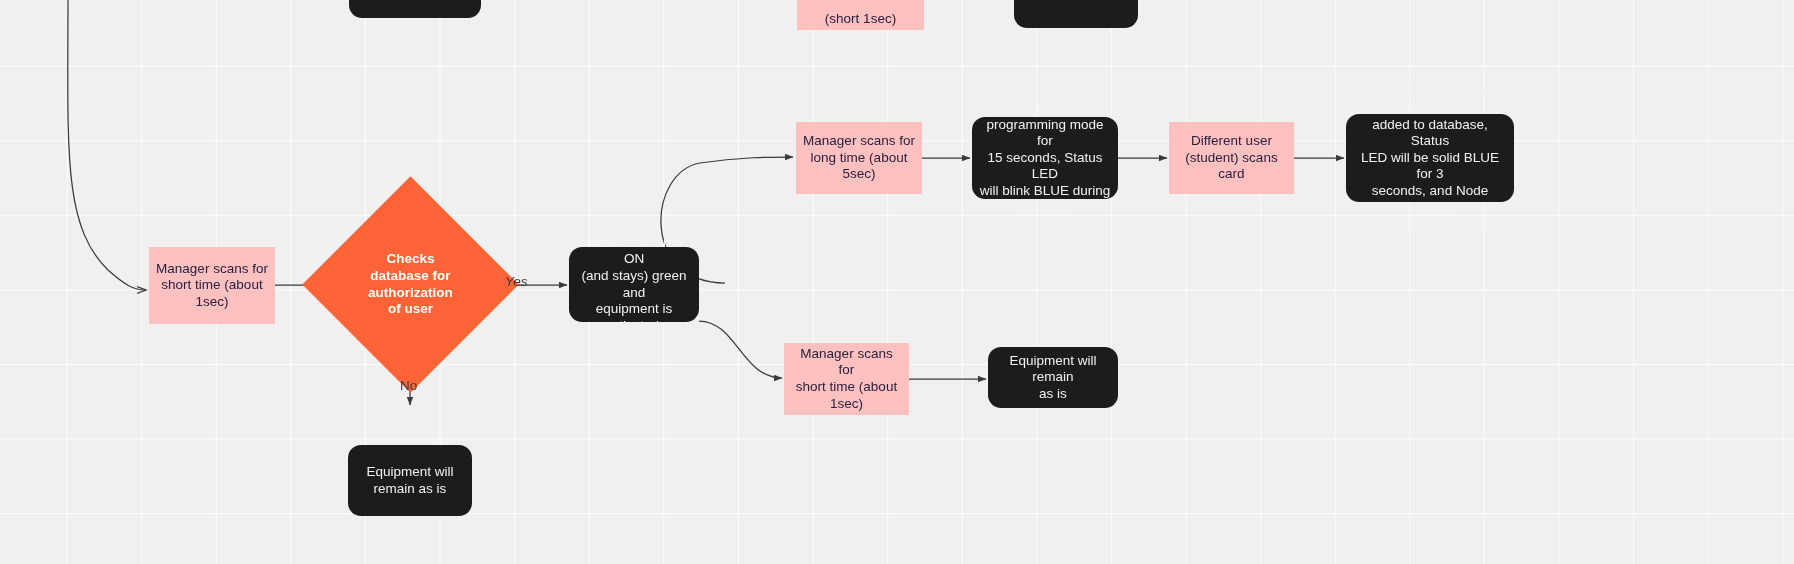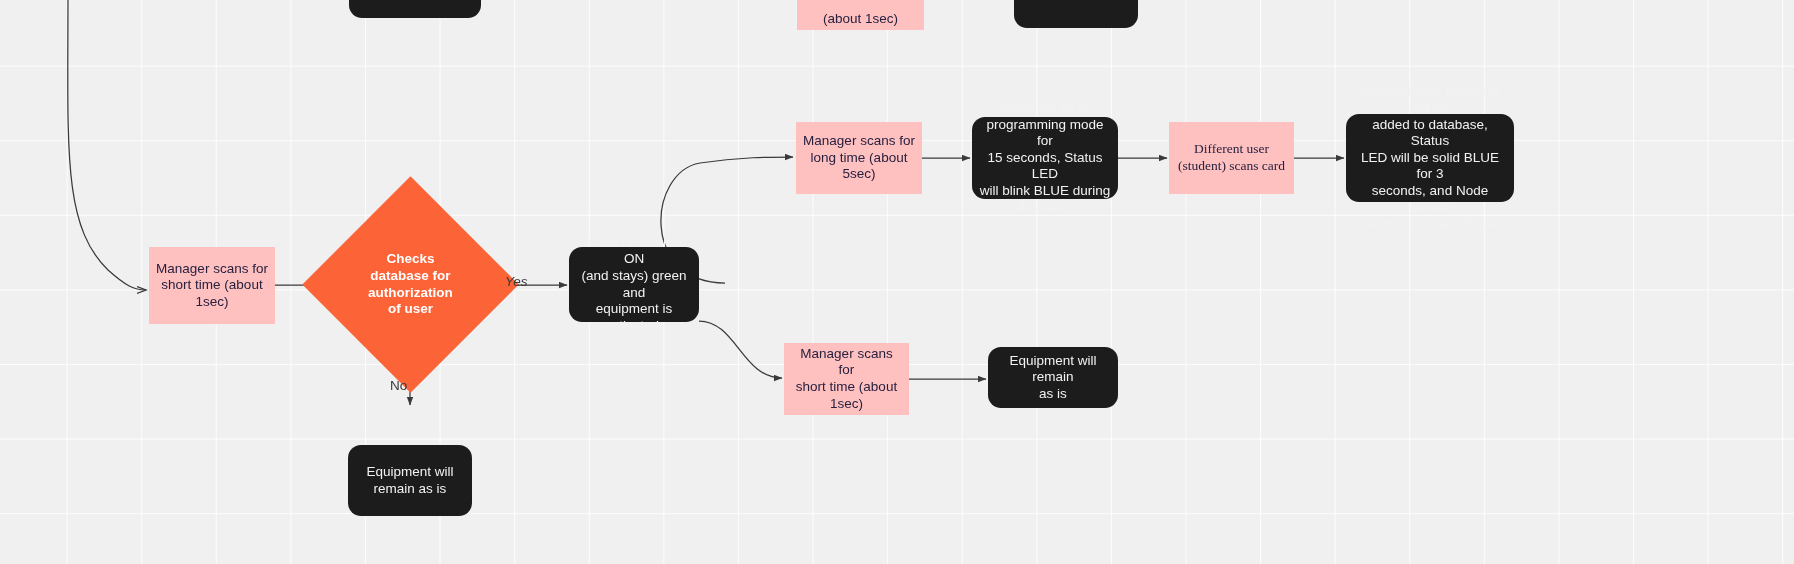--- a/index.html
+++ b/index.html
@@ -111,21 +111,21 @@
     <path d="M 1294,158 L 1344,158" fill="none" stroke="#3a3a3a" stroke-width="1.25" marker-end="url(#arrow)"></path>
 
     <path d="M 909,379 L 986,379" fill="none" stroke="#3a3a3a" stroke-width="1.25" marker-end="url(#arrow)"></path>
   </svg>
 
   <div class="node node-dark" style="left:349px; top:-34px; width:132px; height:52px;">
     
   </div>
 
   <div class="node node-pink" style="left:797px; top:-42px; width:127px; height:72px;">
-    <span class="node-text" style="align-self:flex-end;">(about 1sec)</span>
+    <span class="node-text" style="align-self:flex-end;">(short 1sec)</span>
   </div>
 
   <div class="node node-dark" style="left:1014px; top:-36px; width:124px; height:64px;">
     
   </div>
 
   <div class="node node-pink" style="left:149px; top:247px; width:126px; height:77px;">
     <span class="node-text">Manager scans for
 short time (about
 1sec)</span>
@@ -153,21 +153,21 @@
   </div>
 
   <div class="node node-dark" style="left:972px; top:117px; width:146px; height:82px;text-align:center;">
     <span class="node-text">Node will be in
 programming mode for
 15 seconds, Status LED
 will blink BLUE during
 this time.</span>
   </div>
 
-  <div class="node node-pink" style="left:1169px; top:122px; width:125px; height:72px;font-family:Liberation Serif, serif;">
+  <div class="node node-pink" style="left:1169px; top:122px; width:125px; height:72px;">
     <span class="node-text">Different user
 (student) scans card</span>
   </div>
 
   <div class="node node-dark" style="left:1346px; top:114px; width:168px; height:88px;">
     <span class="node-text">Different user (student) will be
 added to database, Status
 LED will be solid BLUE for 3
 seconds, and Node should
 return to Default State</span>
@@ -183,15 +183,15 @@
     <span class="node-text">Equipment will remain
 as is</span>
   </div>
 
   <div class="node node-dark" style="left:348px; top:407px; width:124px; height:71px;margin-top:38px;">
     <span class="node-text">Equipment will
 remain as is</span>
   </div>
 
   <div class="edge-label" style="left:505px; top:274px;font-style:italic;">Yes</div>
-  <div class="edge-label" style="left:390px; top:378px;">No</div>
+  <div class="edge-label" style="left:400px; top:378px;">No</div>
 
 </div>
 
 </body></html>

